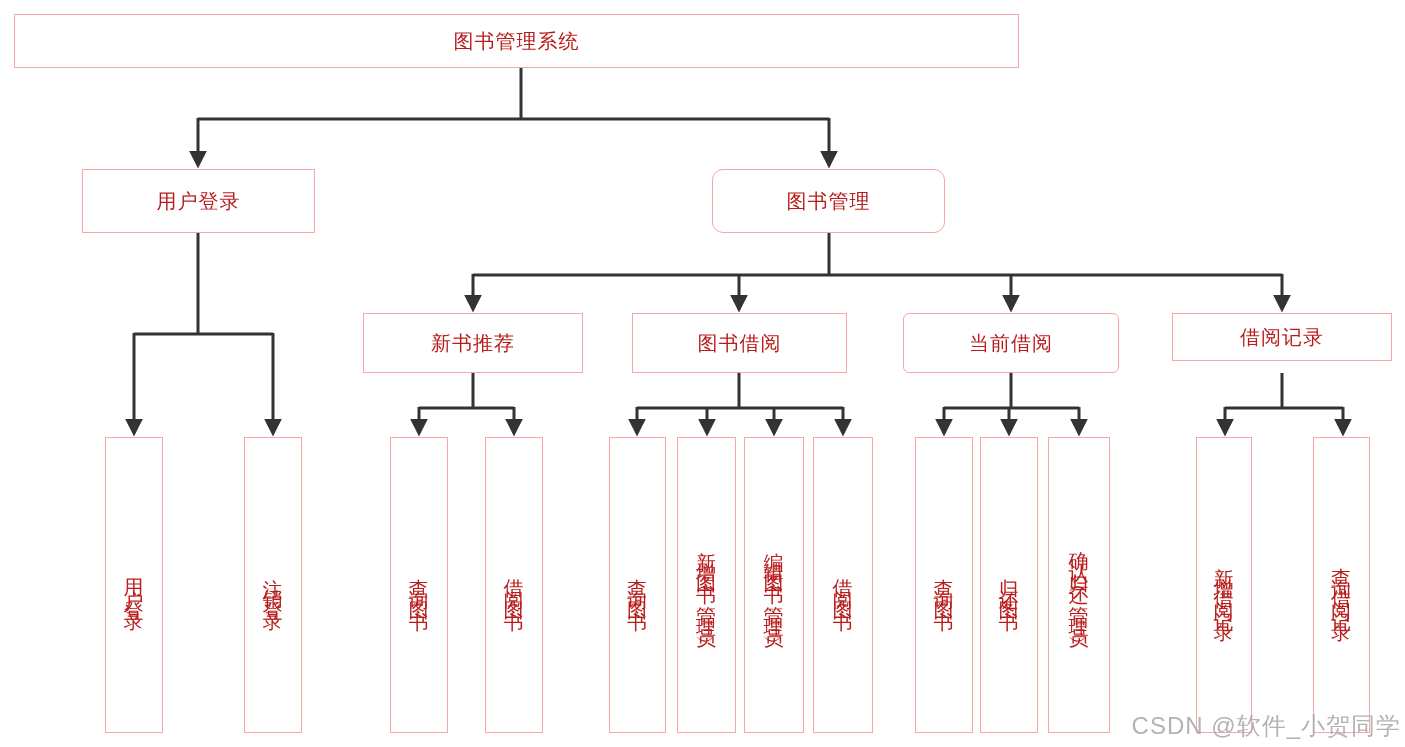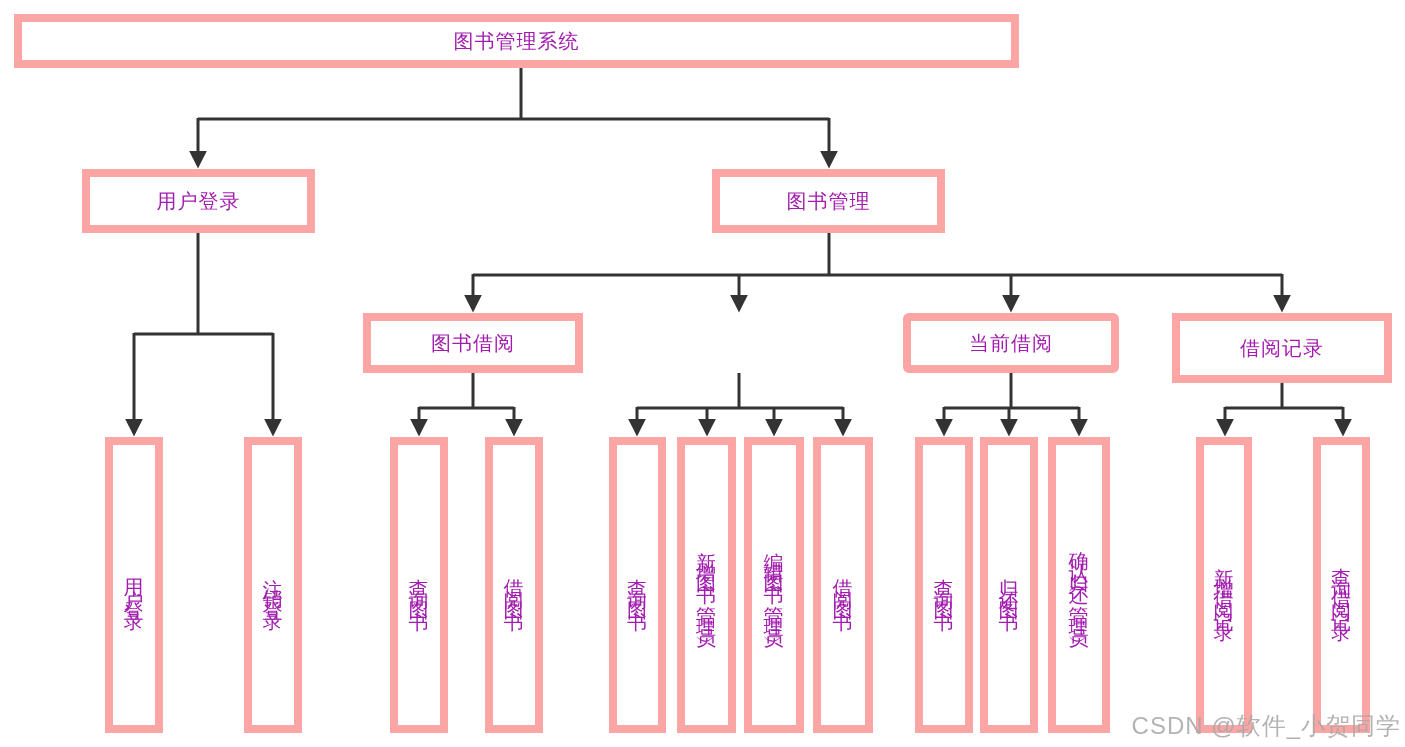--- a/index.html
+++ b/index.html
@@ -18,26 +18,26 @@
   svg.connectors {
     position: absolute;
     left: 0;
     top: 0;
     width: 1405px;
     height: 747px;
   }
   .node {
     position: absolute;
     box-sizing: border-box;
-    border: 8px solid #fca5a5;
+    border: 1px solid #fca5a5;
     background: #ffffff;
     display: flex;
     align-items: center;
     justify-content: center;
-    color: #a21caf;
+    color: #b91c1c;
   }
   .hnode {
     font-size: 20px;
     letter-spacing: 1px;
     white-space: nowrap;
   }
   .vnode span {
     writing-mode: vertical-rl;
     text-orientation: mixed;
     font-size: 20px;
@@ -122,31 +122,34 @@
     </g>
   </svg>
 
   <div class="node hnode" style="left:14px; top:14px; width:1005px; height:54px;">
     <span>图书管理系统</span>
   </div>
 
   <div class="node hnode" style="left:82px; top:169px; width:233px; height:64px;">
     <span>用户登录</span>
   </div>
-  <div class="node hnode" style="left:712px; top:169px; width:233px; height:64px;">
+  <div class="node hnode" style="left:712px; top:169px; width:233px; height:64px;border-radius:11px;">
     <span>图书管理</span>
   </div>
 
   <div class="node hnode" style="left:363px; top:313px; width:220px; height:60px;">
+    <span>新书推荐</span>
+  </div>
+  <div class="node hnode" style="left:632px; top:313px; width:215px; height:60px;">
     <span>图书借阅</span>
   </div>
   <div class="node hnode" style="left:903px; top:313px; width:216px; height:60px;border-radius:6px;">
     <span>当前借阅</span>
   </div>
-  <div class="node hnode" style="left:1172px; top:313px; width:220px; height:70px;">
+  <div class="node hnode" style="left:1172px; top:313px; width:220px; height:48px;">
     <span>借阅记录</span>
   </div>
 
   <div class="node vnode" style="left:105px; top:437px; width:58px; height:296px;">
     <span>用户登录</span>
   </div>
   <div class="node vnode" style="left:244px; top:437px; width:58px; height:296px;">
     <span>注销登录</span>
   </div>
 

